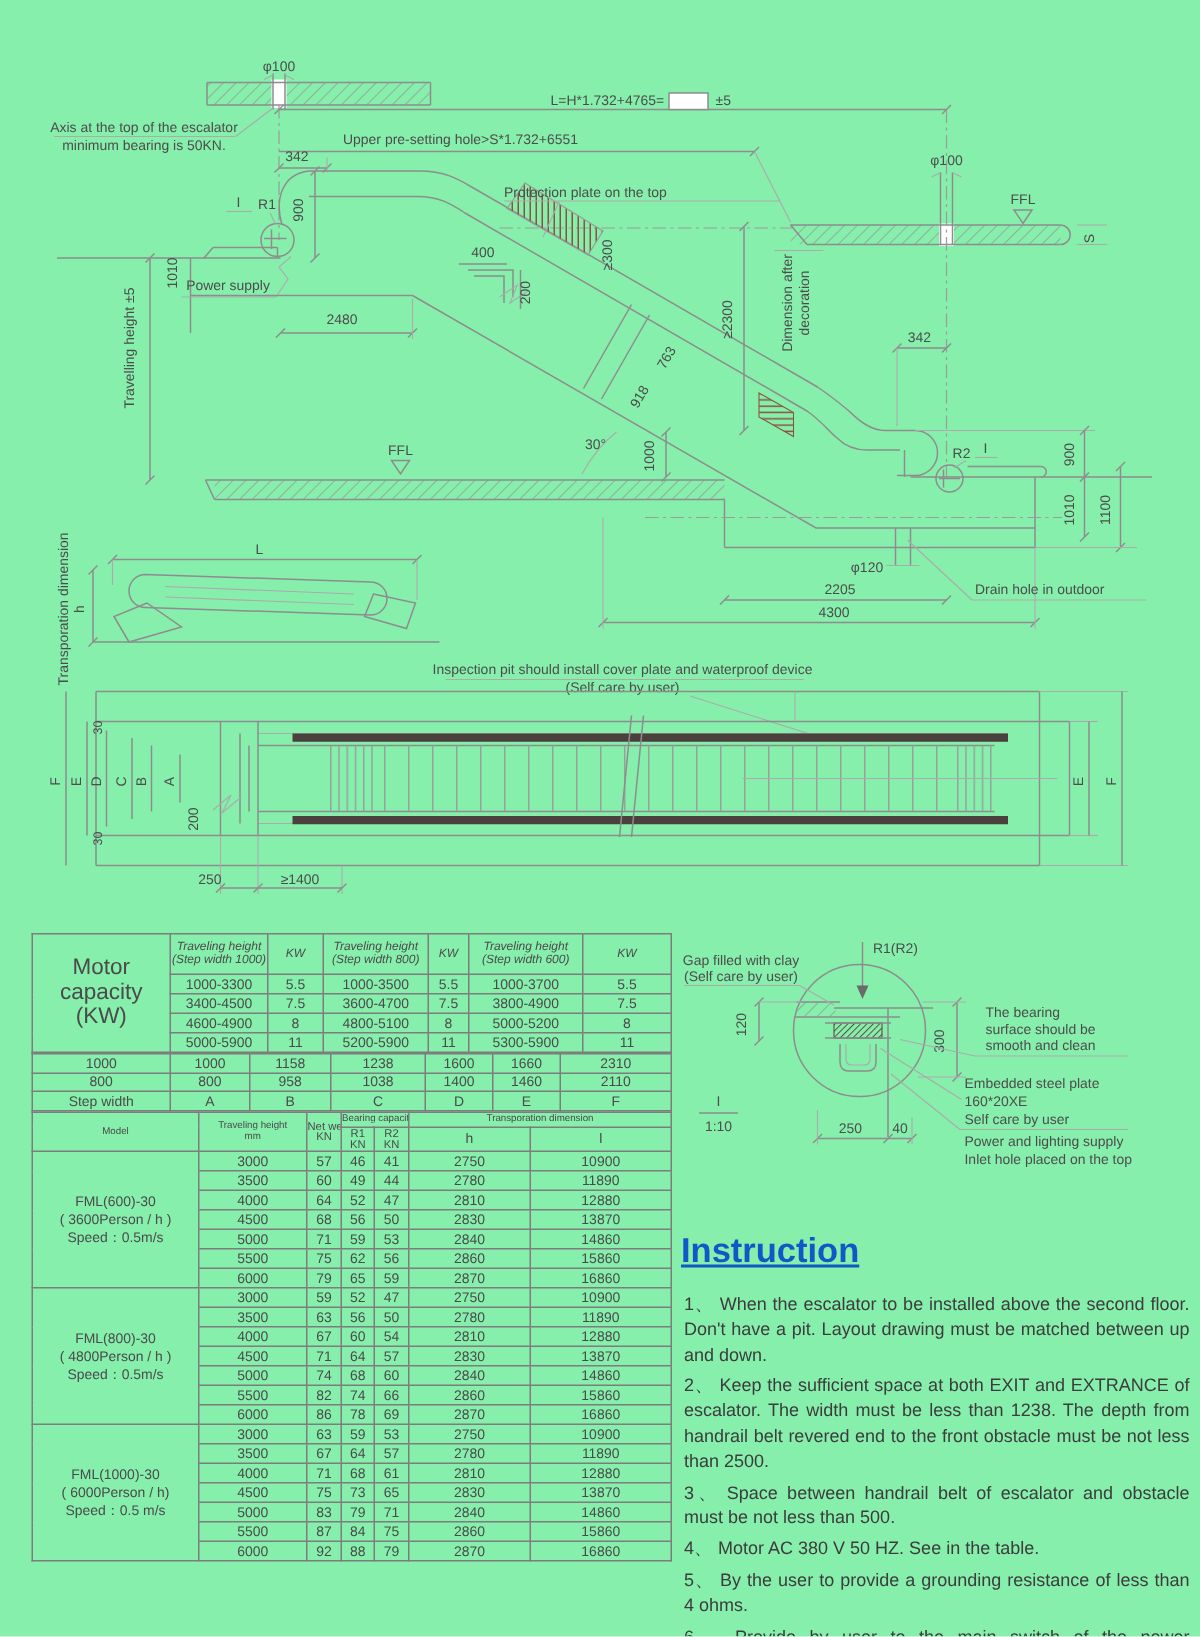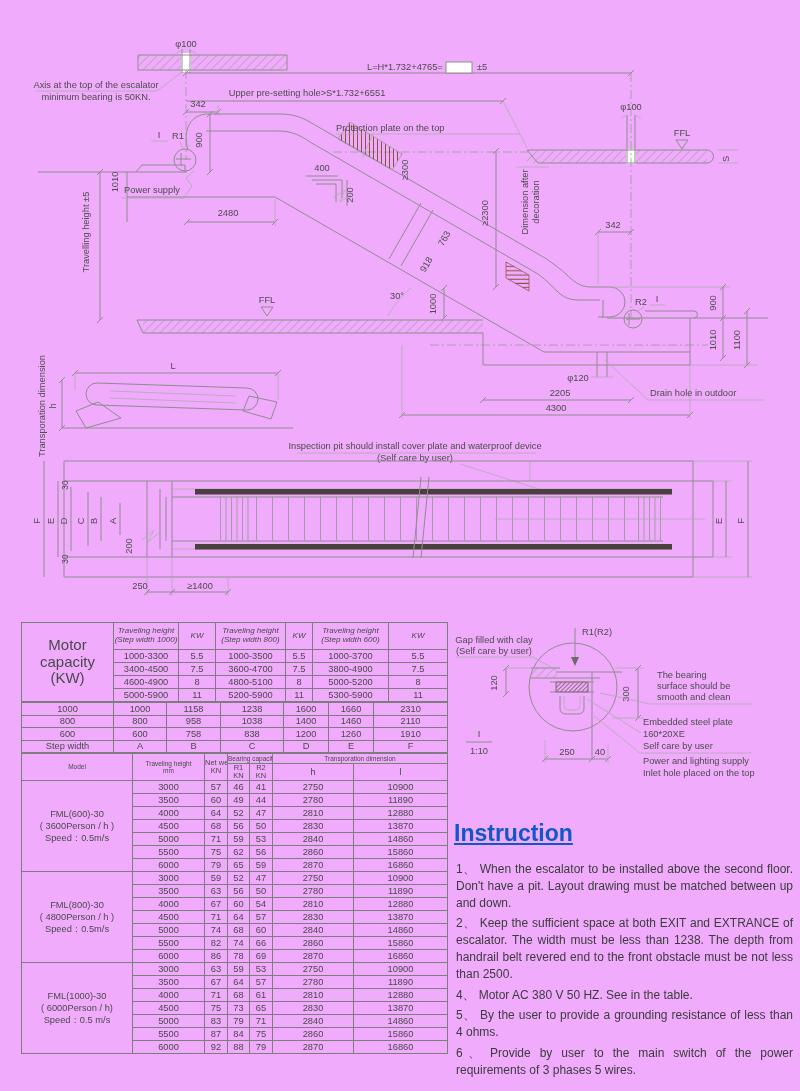--- a/index.html
+++ b/index.html
@@ -1,16 +1,16 @@
 <!DOCTYPE html>
 <html><head>
 <meta charset="utf-8">
 <style>
   html,body{margin:0;padding:0;background:#fff;}
-  #page{position:relative;width:800px;height:1091px;background:#f0abfc;overflow:hidden;
+  #page{position:relative;width:800px;height:1091px;background:#86efac;overflow:hidden;
         font-family:"Liberation Sans",sans-serif;}
   svg{position:absolute;left:0;top:0;}
   svg text{font-family:"Liberation Sans",sans-serif;font-size:9.3px;fill:#4c4c4c;}
   svg text.t8{font-size:8.3px;}
   .ln{stroke:#8d8d8d;stroke-width:1;fill:none;}
   .lt{stroke:#ababab;stroke-width:.75;fill:none;}
   .dd{stroke:#9c9c9c;stroke-width:.8;stroke-dasharray:9 3 2 3;fill:none;}
   
   #tables{position:absolute;left:21px;top:622px;width:428px;color:#4a4a4a;}
   #tables table{border-collapse:collapse;width:426px;table-layout:fixed;}
@@ -469,29 +469,20 @@
           <tr>
             <td>800</td>
             <td>800</td>
             <td>958</td>
             <td>1038</td>
             <td>1400</td>
             <td>1460</td>
             <td>2110</td>
           </tr>
           <tr>
-            <td>600</td>
-            <td>600</td>
-            <td>758</td>
-            <td>838</td>
-            <td>1200</td>
-            <td>1260</td>
-            <td>1910</td>
-          </tr>
-          <tr>
             <td>Step width</td>
             <td>A</td>
             <td>B</td>
             <td>C</td>
             <td>D</td>
             <td>E</td>
             <td>F</td>
           </tr>
         </tbody>
     </table>
@@ -708,19 +699,20 @@
           </tr>
         </tbody>
     </table>
   </div>
 
   <div id="instruction">
     <h2 id="inst-title">Instruction</h2>
     <div id="inst-items">
         <p><span class="inum">1、</span>When the escalator to be installed above the second floor.  Don't have a pit. Layout drawing must be matched between up and down.</p>
         <p><span class="inum">2、</span>Keep the sufficient space at both EXIT and EXTRANCE of escalator.  The width must be less than 1238.  The depth from handrail belt revered end to the front obstacle must be not less than 2500.</p>
+        <p><span class="inum">3、</span>Space between handrail belt of escalator and obstacle must be not less than 500.</p>
         <p><span class="inum">4、</span>Motor AC 380 V 50 HZ. See in the table.</p>
         <p><span class="inum">5、</span>By the user to provide a grounding resistance of less than 4 ohms.</p>
         <p><span class="inum">6、</span>Provide by user to the main switch of the power requirements of 3 phases 5 wires.</p>
       </div>
   </div>
 
 </div>
 
 </body></html>

